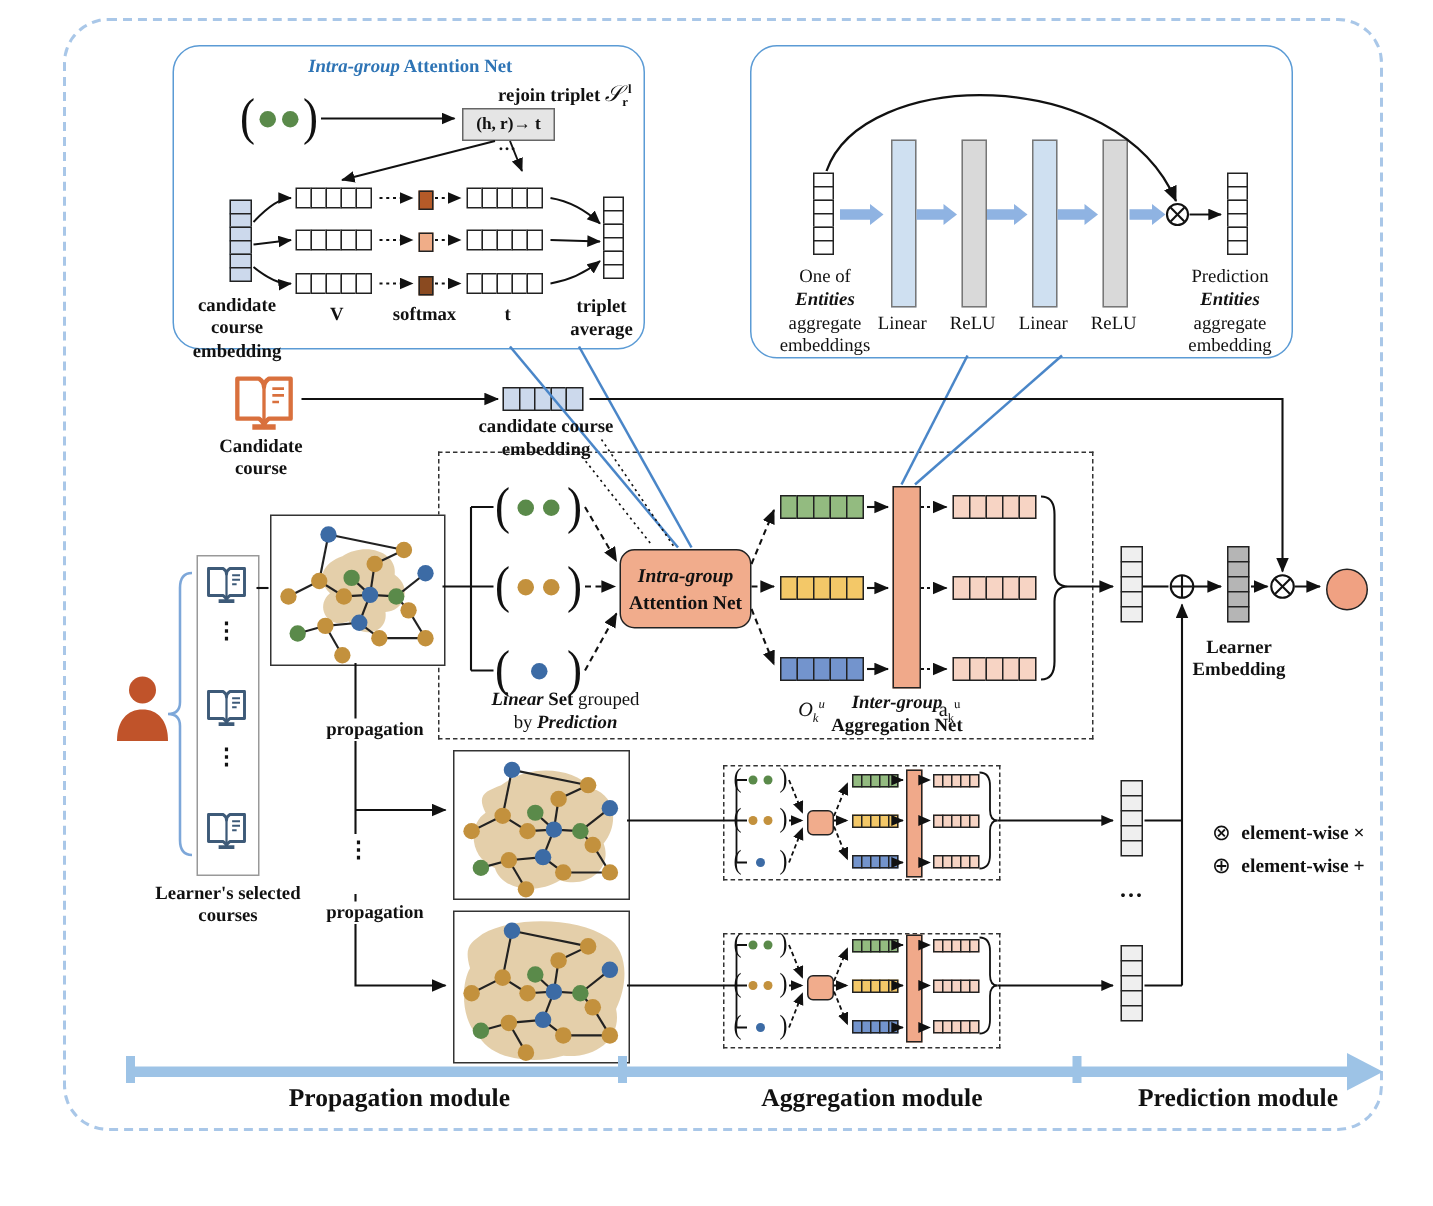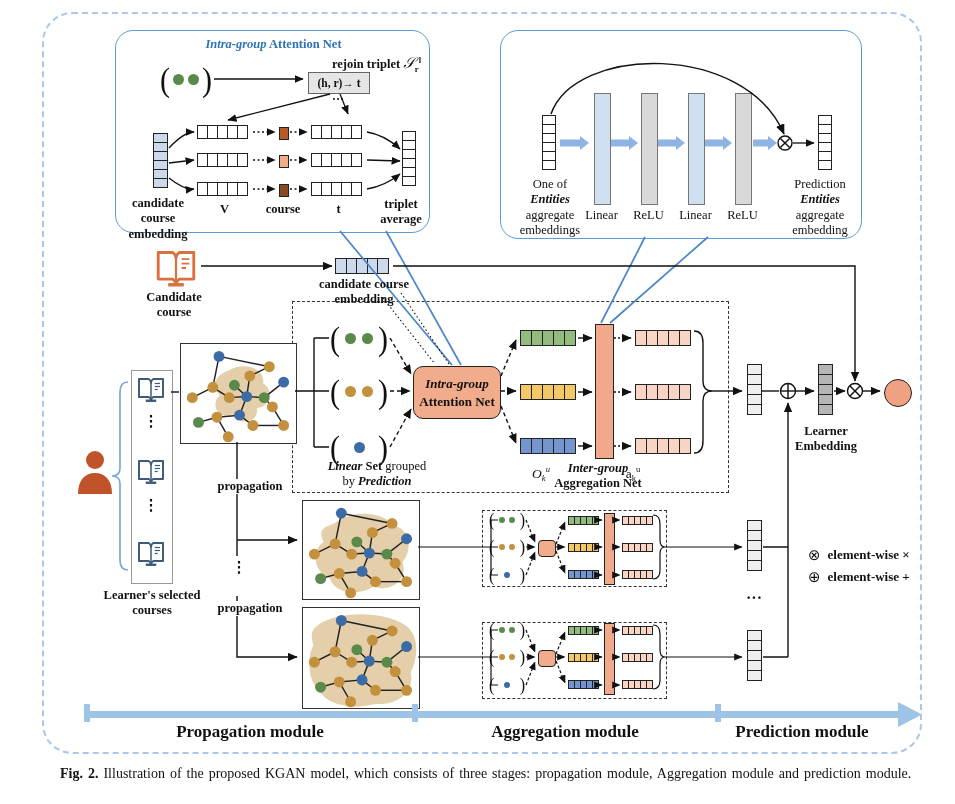--- a/index.html
+++ b/index.html
@@ -30,21 +30,21 @@
   .dot.g{background:#5a8a4a}.dot.y{background:#c3913d}.dot.bl{background:#3c6ba5}
   .eset .dot{width:11px;height:11px}
   .eset.sm .dot{width:6px;height:6px}
   .saltbox{position:absolute;background:#f1ac8c;border:1.5px solid #222;border-radius:10px;z-index:2;text-align:center;font-weight:bold;font-size:13px;line-height:1.35;display:flex;flex-direction:column;justify-content:center}
   .salbar{position:absolute;background:#f0a98a;border:1.4px solid #222;z-index:2}
   .smrect{position:absolute;border:1px solid #222;z-index:2}
   .circle-out{position:absolute;width:26px;height:26px;border-radius:50%;background:#f0a182;border:1.4px solid #222;z-index:2}
   .legend-row{position:absolute;display:flex;align-items:center;gap:7px;z-index:4}
   .legend-sym{font-family:"DejaVu Sans",sans-serif;font-size:15px;line-height:15px}
   .legend-lab{font-weight:bold;font-size:13px}
-  .module{position:absolute;font-weight:bold;font-size:17px;text-align:center;z-index:4}
+  .module{position:absolute;font-weight:bold;font-size:17px;text-align:right;z-index:4}
   .caption{position:absolute;font-size:14px;word-spacing:1.5px;z-index:4}
   .vdots{position:absolute;font-size:15px;font-weight:bold;text-align:center;line-height:1;z-index:4}
   sub,sup{font-size:8.5px}
   .mathl{font-size:13.5px;font-weight:normal}
   .books-box{position:absolute;border:1.5px solid #999;background:#fff;z-index:1}
 </style>
 </head>
 <body>
 
 <div id="fig">
@@ -120,21 +120,21 @@
     </div>
   <div class="cells v" style="left:402px;top:131px;--w:14px;--h:10px">
       <span></span>
       <span></span>
       <span></span>
       <span></span>
       <span></span>
       <span></span>
     </div>
   <div class="lbl" style="left:197px;top:202px;width:55px">V</div>
-  <div class="lbl" style="left:254px;top:202px;width:58px">course</div>
+  <div class="lbl" style="left:254px;top:202px;width:58px">softmax</div>
   <div class="lbl" style="left:311px;top:202px;width:55px">t</div>
   <div class="lbl" style="left:370px;top:197px;width:62px">triplet average</div>
 
   <div class="inset" style="left:500px;top:30px;width:360px;height:207px">
     <div class="abs" style="left:93px;top:62px;width:15px;height:110px;background:#cfe0f1;border:1px solid #777;z-index:2"></div>
     <div class="abs" style="left:140px;top:62px;width:15px;height:110px;background:#d9d9d9;border:1px solid #777;z-index:2"></div>
     <div class="abs" style="left:187px;top:62px;width:15px;height:110px;background:#cfe0f1;border:1px solid #777;z-index:2"></div>
     <div class="abs" style="left:234px;top:62px;width:15px;height:110px;background:#d9d9d9;border:1px solid #777;z-index:2"></div>
     <div class="lbl rlbl" style="left:73px;top:177px;width:55px;font-weight:normal">Linear</div>
     <div class="lbl rlbl" style="left:120px;top:177px;width:55px;font-weight:normal">ReLU</div>
@@ -560,24 +560,20 @@
   </div>
   <div class="legend-row" style="left:808px;top:569px">
     <span class="legend-sym">⊕</span>
     <span class="legend-lab">element-wise +</span>
   </div>
 
   <div class="module" style="left:160px;top:722px;width:180px">Propagation module</div>
   <div class="module" style="left:712px;top:722px;width:180px">Prediction module</div>
   <div class="module" style="left:475px;top:722px;width:180px">Aggregation module</div>
 
-  <div class="caption" style="left:60px;top:766px;width:860px">
-    <span class="b">Fig. 2.</span>
-    <span>Illustration of the proposed KGAN model, which consists of three stages: propagation module, Aggregation module and prediction module.</span>
-  </div>
 
   <svg class="overlay" width="955" height="804" viewBox="0 0 955 804">
     <defs>
       <marker id="ah" markerWidth="9" markerHeight="8" refX="6.5" refY="3" orient="auto">
           <path d="M0,0 L7,3 L0,6 Z" fill="#111"></path>
         </marker>
       <symbol id="bk" viewBox="0 0 40 36">
         <path d="M4 4 H17 Q20 6 20 9 Q20 6 23 4 H36 V28 H23 Q20 30 20 33 Q20 30 17 28 H4 Z" fill="#fff" stroke="currentColor" stroke-width="2.6" stroke-linejoin="round"></path>
         <line x1="20" y1="9" x2="20" y2="32" stroke="currentColor" stroke-width="2"></line>
         <line x1="25" y1="10" x2="32" y2="10" stroke="currentColor" stroke-width="1.6"></line>

